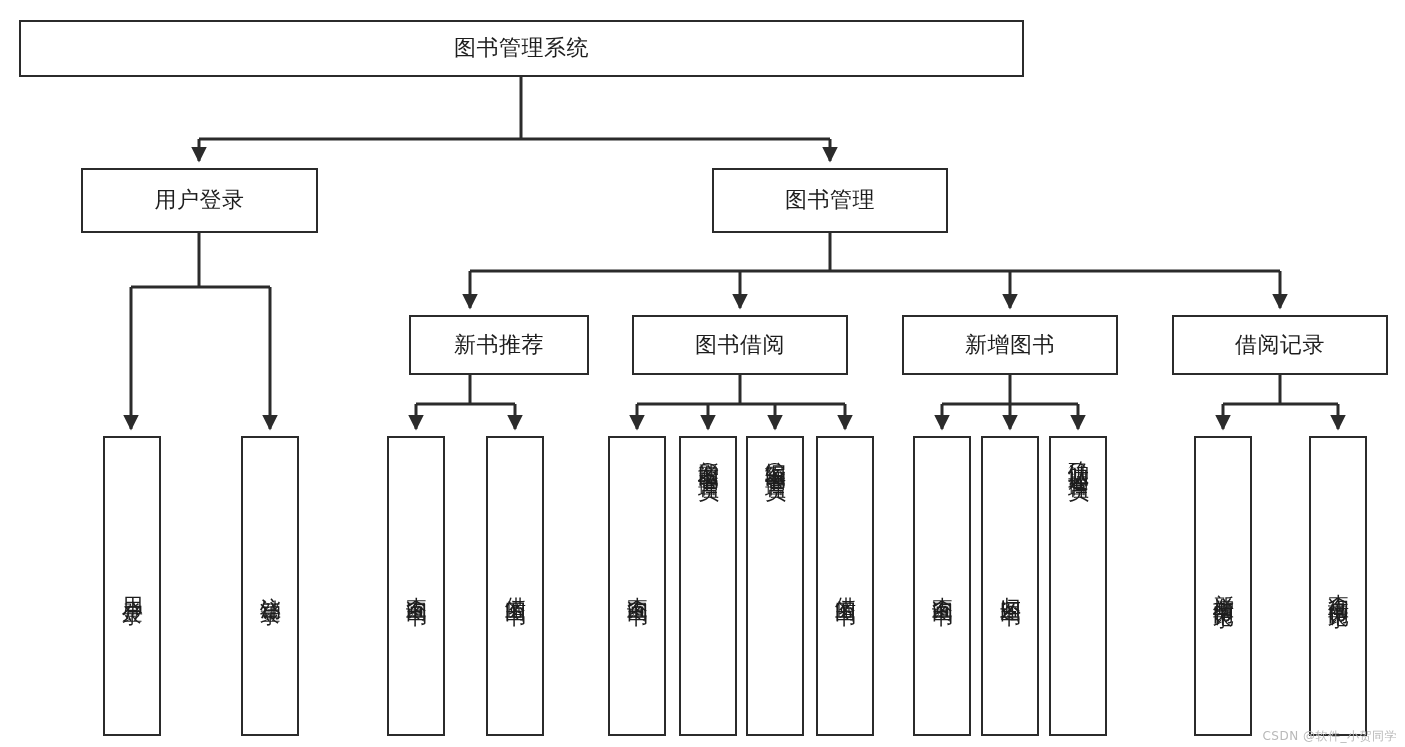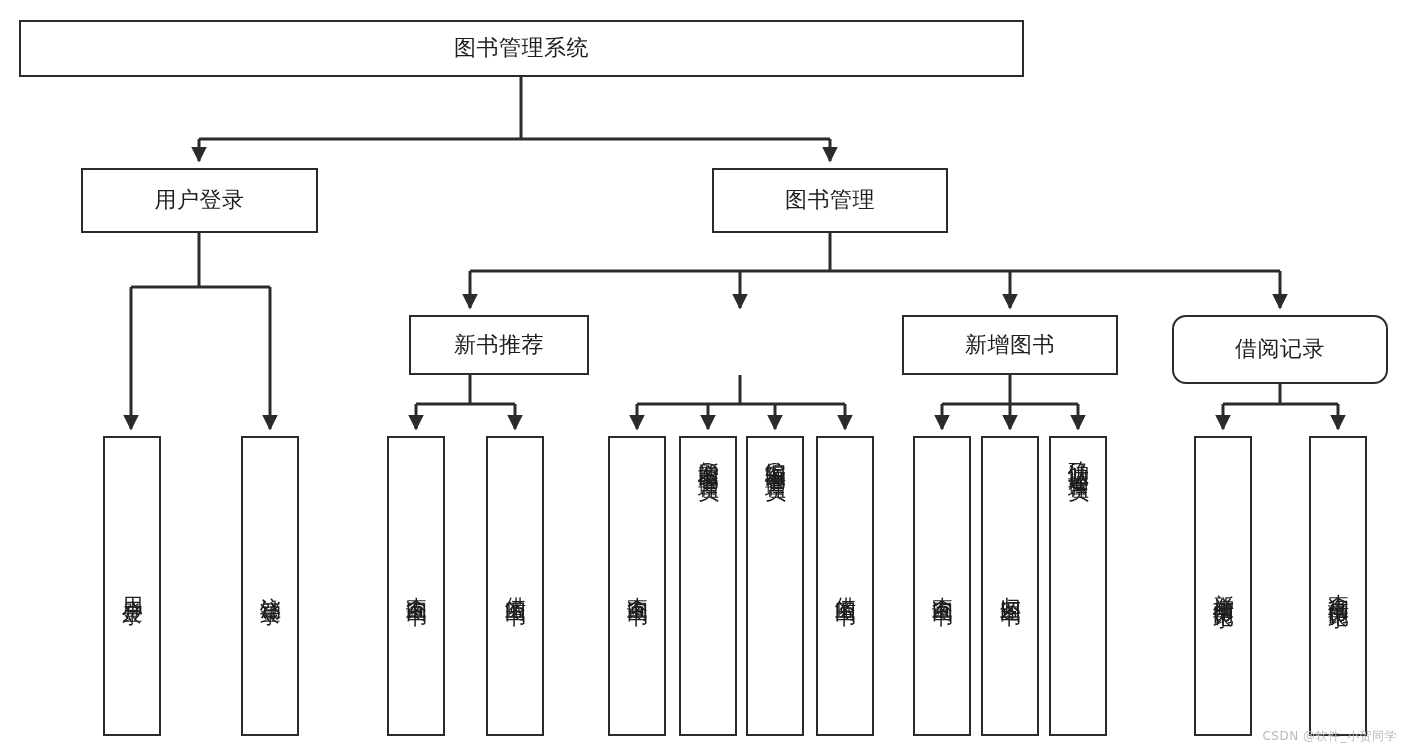--- a/index.html
+++ b/index.html
@@ -135,24 +135,27 @@
   <div class="node-box" style="left:81px; top:168px; width:237px; height:65px;">
     <span class="node-label-h">用户登录</span>
   </div>
   <div class="node-box" style="left:712px; top:168px; width:236px; height:65px;">
     <span class="node-label-h">图书管理</span>
   </div>
 
   <div class="node-box" style="left:362px; top:315px; width:180px; height:60px;margin-left:47px;">
     <span class="node-label-h">新书推荐</span>
   </div>
+  <div class="node-box" style="left:632px; top:315px; width:216px; height:60px;">
+    <span class="node-label-h">图书借阅</span>
+  </div>
   <div class="node-box" style="left:902px; top:315px; width:216px; height:60px;">
     <span class="node-label-h">新增图书</span>
   </div>
-  <div class="node-box" style="left:1172px; top:315px; width:216px; height:69px;border-radius:14px;">
+  <div class="node-box" style="left:1172px; top:315px; width:216px; height:60px;">
     <span class="node-label-h">借阅记录</span>
   </div>
 
   <div class="node-box leaf-box align-mid" style="left:103px; top:436px; width:58px; height:300px;">
     <span class="node-label-v">用户登录</span>
   </div>
   <div class="node-box leaf-box align-mid" style="left:241px; top:436px; width:58px; height:300px;">
     <span class="node-label-v">注销登录</span>
   </div>
 

